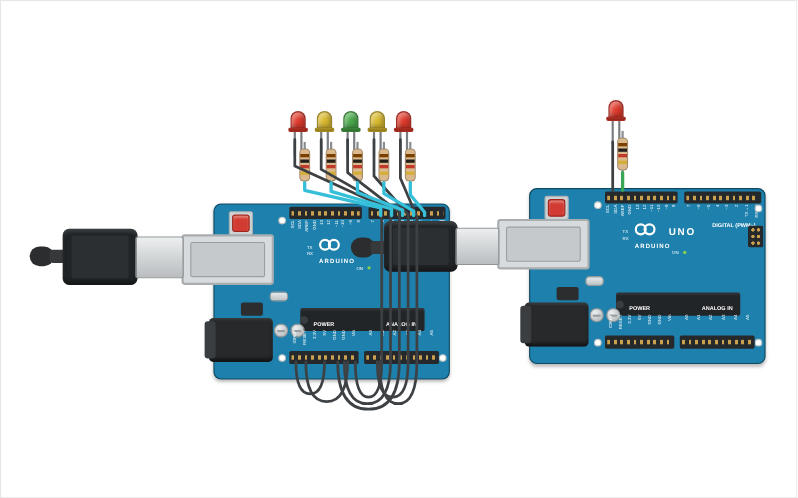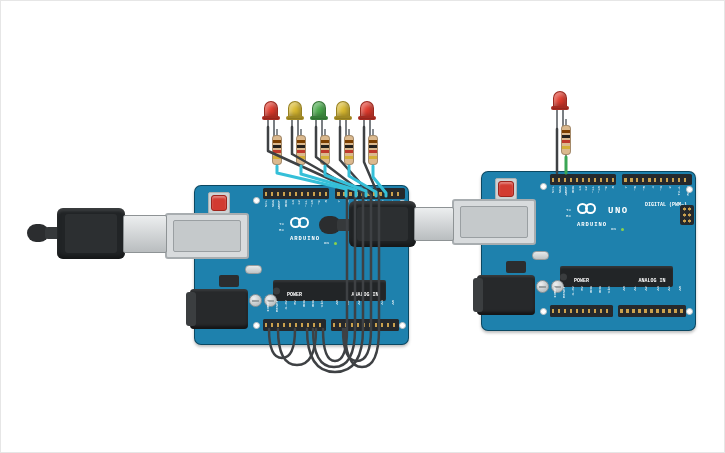--- a/index.html
+++ b/index.html
@@ -1,21 +1,21 @@
 <!DOCTYPE html>
 <html><head>
 <meta charset="utf-8">
 <style>
   html,body{margin:0;padding:0;background:#fff;}
   .canvas{position:relative;width:725px;height:453px;background:#fff;border:1px solid #e6e6e6;
           box-sizing:border-box;overflow:hidden;font-family:"Liberation Sans",sans-serif;}
 
   
   .arduino{position:absolute;width:215px;height:160px;border-radius:7px;z-index:2;
-           border:1px solid rgba(8,62,85,.85);box-shadow:0 2px 3px rgba(0,0,0,.25);box-sizing:border-box;font-family:Liberation Mono, monospace;}
+           border:1px solid rgba(8,62,85,.85);box-shadow:0 2px 3px rgba(0,0,0,.25);box-sizing:border-box;}
   .strip{position:absolute;height:11px;background:#26292c;border-radius:1.5px;}
   .strip::after{content:"";position:absolute;left:2px;right:2px;top:3.5px;height:4px;
            background:repeating-linear-gradient(90deg,#caa14e 0 2.5px,transparent 2.5px 6px);}
   .strip.bottom{height:12px;}
   .pinlabels{position:absolute;display:flex;justify-content:space-around;align-items:flex-start;height:16px;}
   .pinlabels span{writing-mode:vertical-rl;transform:rotate(180deg);font-size:4px;line-height:1;
            color:rgba(255,255,255,.92);}
   .diglabel{position:absolute;font-size:5px;font-weight:bold;color:#fff;white-space:nowrap;}
   .seclabel{position:absolute;font-size:5px;font-weight:bold;color:#fff;text-align:center;}
   .tinytext{position:absolute;font-size:4px;color:#fff;line-height:1.3;}

